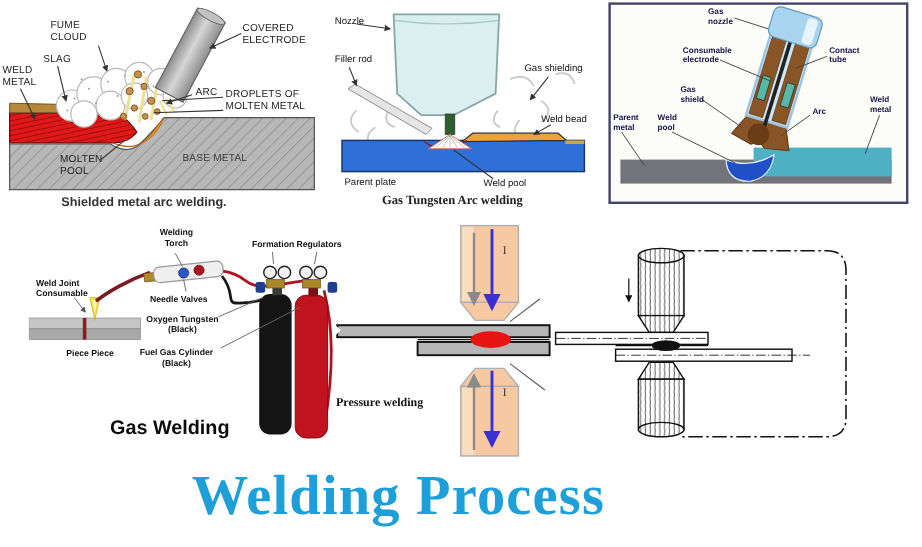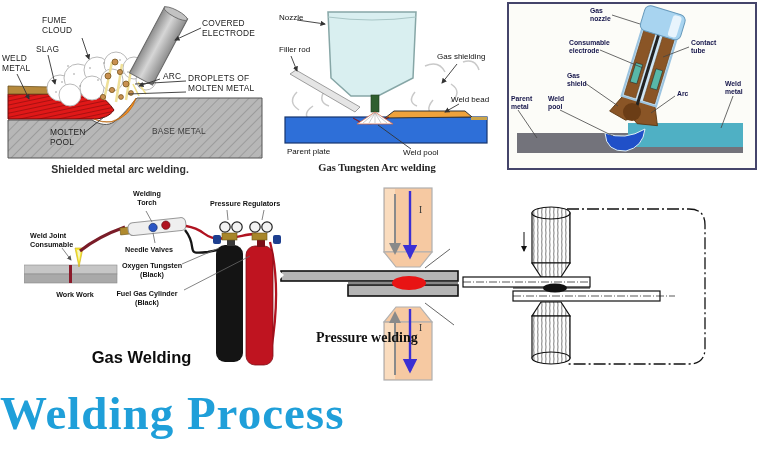--- a/index.html
+++ b/index.html
@@ -7,21 +7,21 @@
          font-family:"Liberation Sans",sans-serif;}
   .panel{position:absolute;}
   .lbl{position:absolute;white-space:pre-line;color:#1a1a1a;line-height:1.18;}
   .c{text-align:center;}
   svg{position:absolute;left:0;top:0;}
   .cap-serif{font-family:"Liberation Serif",serif;font-weight:bold;color:#222;}
   .mig-lbl{font-size:6.8px;font-weight:bold;color:#15154a;line-height:1.25;}
   .gas-lbl{font-size:7.2px;font-weight:bold;color:#111;line-height:1.25;}
   .smaw-lbl{font-size:8.4px;font-weight:500;color:#222;line-height:1.15;letter-spacing:.2px;}
   .gtaw-lbl{font-size:8px;color:#111;}
-  #main-title{position:absolute;left:0;top:386px;width:664px;
+  #main-title{position:absolute;left:0;top:386px;width:664px;text-align:center;
     font-family:"Liberation Serif",serif;font-weight:bold;font-size:47px;letter-spacing:1px;}
   .spot-txt{font-size:8px;letter-spacing:.6px;color:#111;line-height:1.35;background:#fff;padding:1px 2px;}
 </style>
 </head>
 <body>
 
 <div id="stage">
 
   <div class="panel" style="left:0;top:0;width:270px;height:185px;">
     <svg width="270" height="185">
@@ -291,29 +291,29 @@
         <line x1="203" y1="25" x2="204" y2="35"></line>
         <line x1="240" y1="25" x2="238" y2="35"></line>
         <line x1="131" y1="58" x2="129" y2="48"></line>
         <line x1="38" y1="63" x2="47" y2="75" marker-end="url(#ah3)"></line>
         <line x1="158" y1="79" x2="195" y2="63"></line>
         <line x1="160" y1="105" x2="226" y2="71"></line>
       </g>
     </svg>
     <div class="lbl gas-lbl c" style="left:100px;top:4px;width:46px;">Welding
 Torch</div>
-    <div class="lbl gas-lbl" style="left:186px;top:14px;">Pressure Regulators</div>
+    <div class="lbl gas-lbl" style="left:186px;top:14px;">Formation Regulators</div>
     <div class="lbl gas-lbl" style="left:6px;top:46px;">Weld Joint
 Consumable</div>
     <div class="lbl gas-lbl c" style="left:90px;top:60px;width:70px;">Needle Valves</div>
     <div class="lbl gas-lbl c" style="left:96px;top:76px;width:64px;">Oxygen Tungsten
 (Black)</div>
     <div class="lbl gas-lbl c" style="left:86px;top:104px;width:74px;">Fuel Gas Cylinder
 (Black)</div>
-    <div class="lbl gas-lbl c" style="left:21px;top:105px;width:60px;">Work Work</div>
+    <div class="lbl gas-lbl c" style="left:21px;top:105px;width:60px;">Piece Piece</div>
     <div class="lbl c" style="left:55px;top:163px;width:125px;font-size:16.5px;font-weight:800;color:#0c0c0c;">Gas Welding</div>
   </div>
 
   <div class="panel" style="left:270px;top:185px;width:250px;height:200px;">
     <svg width="250" height="200">
       <defs>
         <marker id="ahGray" markerWidth="8" markerHeight="8" refX="5" refY="3" orient="auto">
           <path d="M0,0 L6,3 L0,6 Z" fill="#8a8a8a"></path>
         </marker>
         <marker id="ahBlue" markerWidth="8" markerHeight="8" refX="5" refY="3" orient="auto">
@@ -341,21 +341,21 @@
 
       <ellipse cx="139" cy="98" rx="17" ry="7" fill="#e81414"></ellipse>
 
       <g stroke="#555" stroke-width="0.9">
         <line x1="155" y1="83" x2="180" y2="64"></line>
         <line x1="155" y1="118" x2="184" y2="140"></line>
       </g>
     </svg>
     <div class="lbl" style="left:149px;top:20px;font-family:'Liberation Serif',serif;font-size:9.5px;color:#333;">I</div>
     <div class="lbl" style="left:149px;top:138px;font-family:'Liberation Serif',serif;font-size:9.5px;color:#333;">I</div>
-    <div class="lbl cap-serif" style="left:10px;top:145px;font-size:14px;color:#111;margin-left:36px;">Pressure welding</div>
+    <div class="lbl cap-serif" style="left:10px;top:145px;font-size:10px;color:#111;">Pressure welding</div>
   </div>
 
   <div class="panel" style="left:460px;top:185px;width:308px;height:200px;">
     <svg width="308" height="200">
       <defs>
         <pattern id="elecHatch" width="4" height="6" patternUnits="userSpaceOnUse">
           <rect width="4" height="6" fill="#ffffff"></rect>
             <path d="M2,0 Q1.4,3 2,6" stroke="#444" stroke-width="0.7" fill="none"></path>
         </pattern>
         <marker id="ah4" markerWidth="7" markerHeight="7" refX="5" refY="3" orient="auto">

